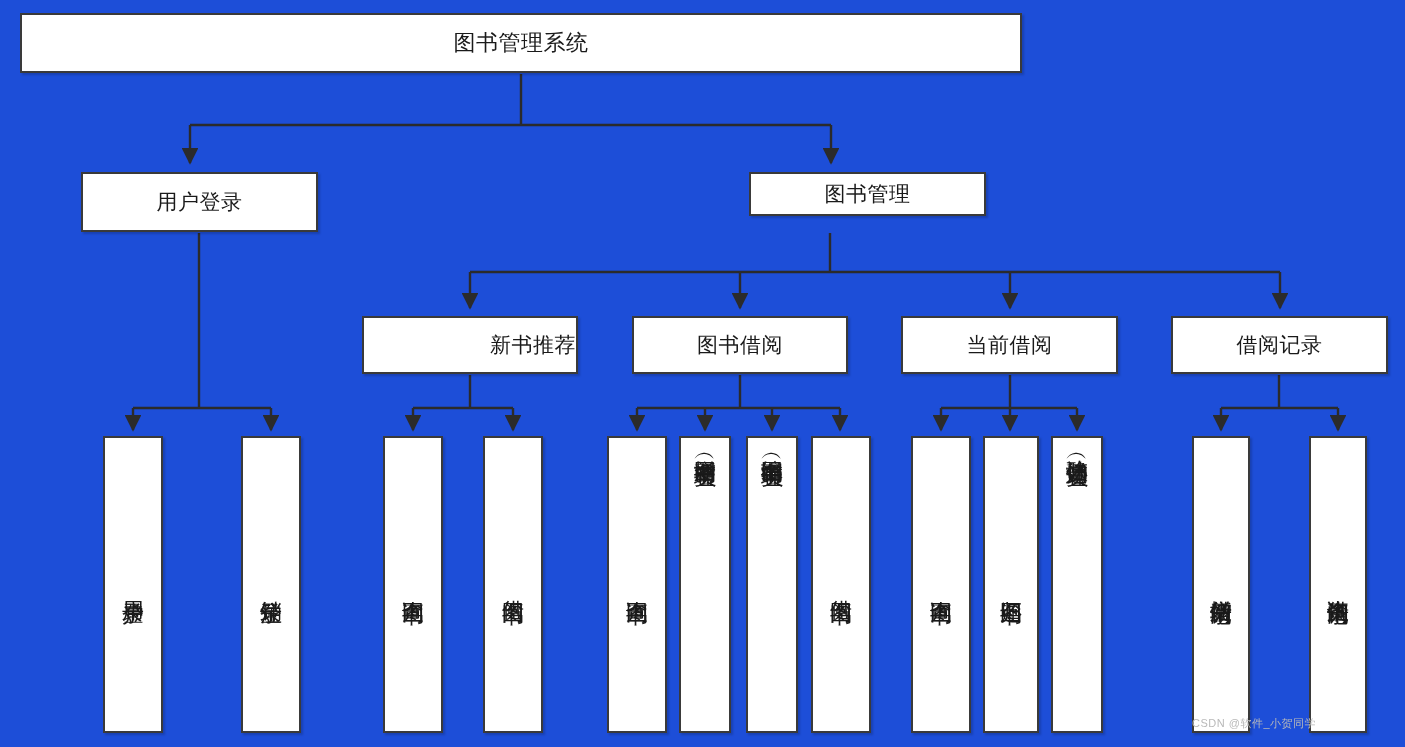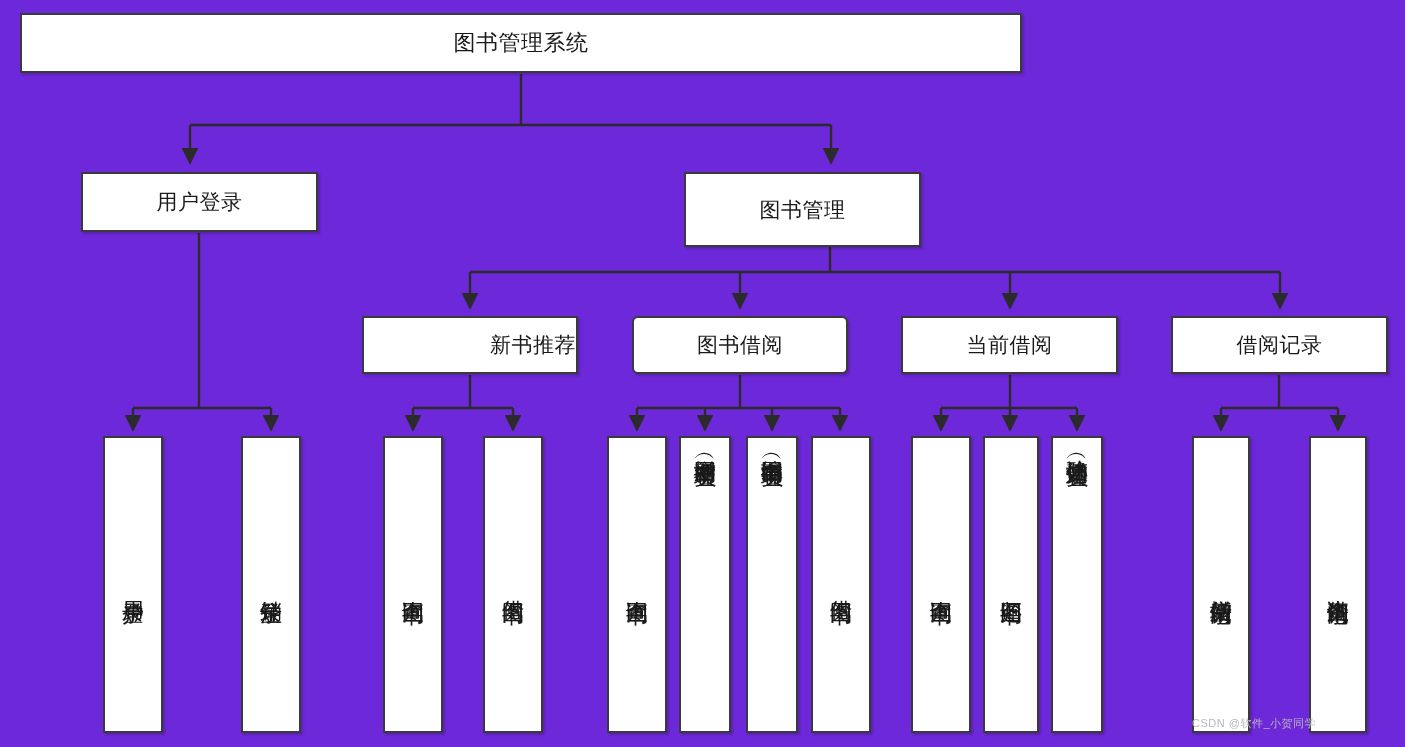--- a/index.html
+++ b/index.html
@@ -7,21 +7,21 @@
     padding: 0;
     background: #ffffff;
   }
   body {
     font-family: "Liberation Sans", "DejaVu Sans", sans-serif;
   }
   #canvas {
     position: relative;
     width: 1405px;
     height: 747px;
-    background: #6d28d9;
+    background: #1d4ed8;
     overflow: hidden;
   }
   svg.wires {
     position: absolute;
     left: 0;
     top: 0;
     width: 1405px;
     height: 747px;
     pointer-events: none;
   }
@@ -129,28 +129,28 @@
     </g>
   </svg>
 
   <div class="node horiz root" style="left:20px; top:13px; width:1002px; height:60px;">
     <span class="label">图书管理系统</span>
   </div>
 
   <div class="node horiz" style="left:81px; top:172px; width:237px; height:60px;">
     <span class="label">用户登录</span>
   </div>
-  <div class="node horiz" style="left:684px; top:172px; width:237px; height:75px;">
+  <div class="node horiz" style="left:749px; top:172px; width:237px; height:44px;">
     <span class="label">图书管理</span>
   </div>
 
   <div class="node horiz" style="left:362px; top:316px; width:216px; height:58px;justify-content:flex-end;">
     <span class="label">新书推荐</span>
   </div>
-  <div class="node horiz" style="left:632px; top:316px; width:216px; height:58px;border-radius:6px;">
+  <div class="node horiz" style="left:632px; top:316px; width:216px; height:58px;">
     <span class="label">图书借阅</span>
   </div>
   <div class="node horiz" style="left:901px; top:316px; width:217px; height:58px;">
     <span class="label">当前借阅</span>
   </div>
   <div class="node horiz" style="left:1171px; top:316px; width:217px; height:58px;">
     <span class="label">借阅记录</span>
   </div>
 
   <div class="node vert mid" style="left:103px; top:436px; width:60px; height:297px;">

